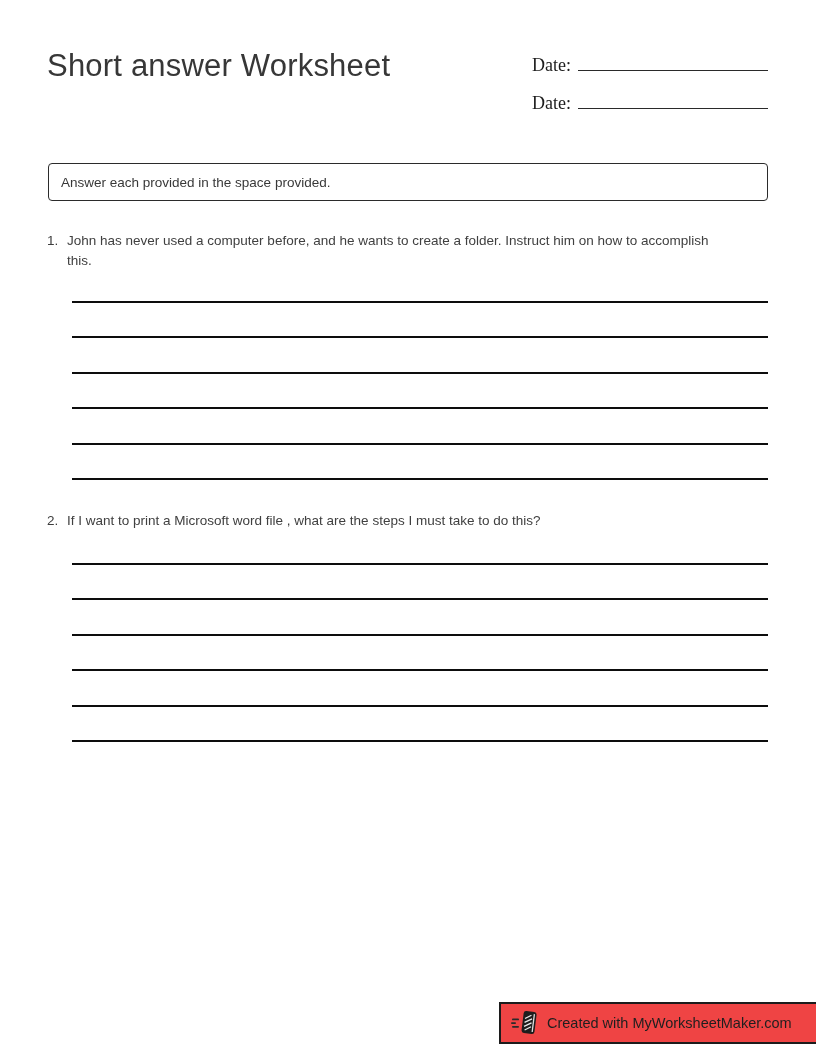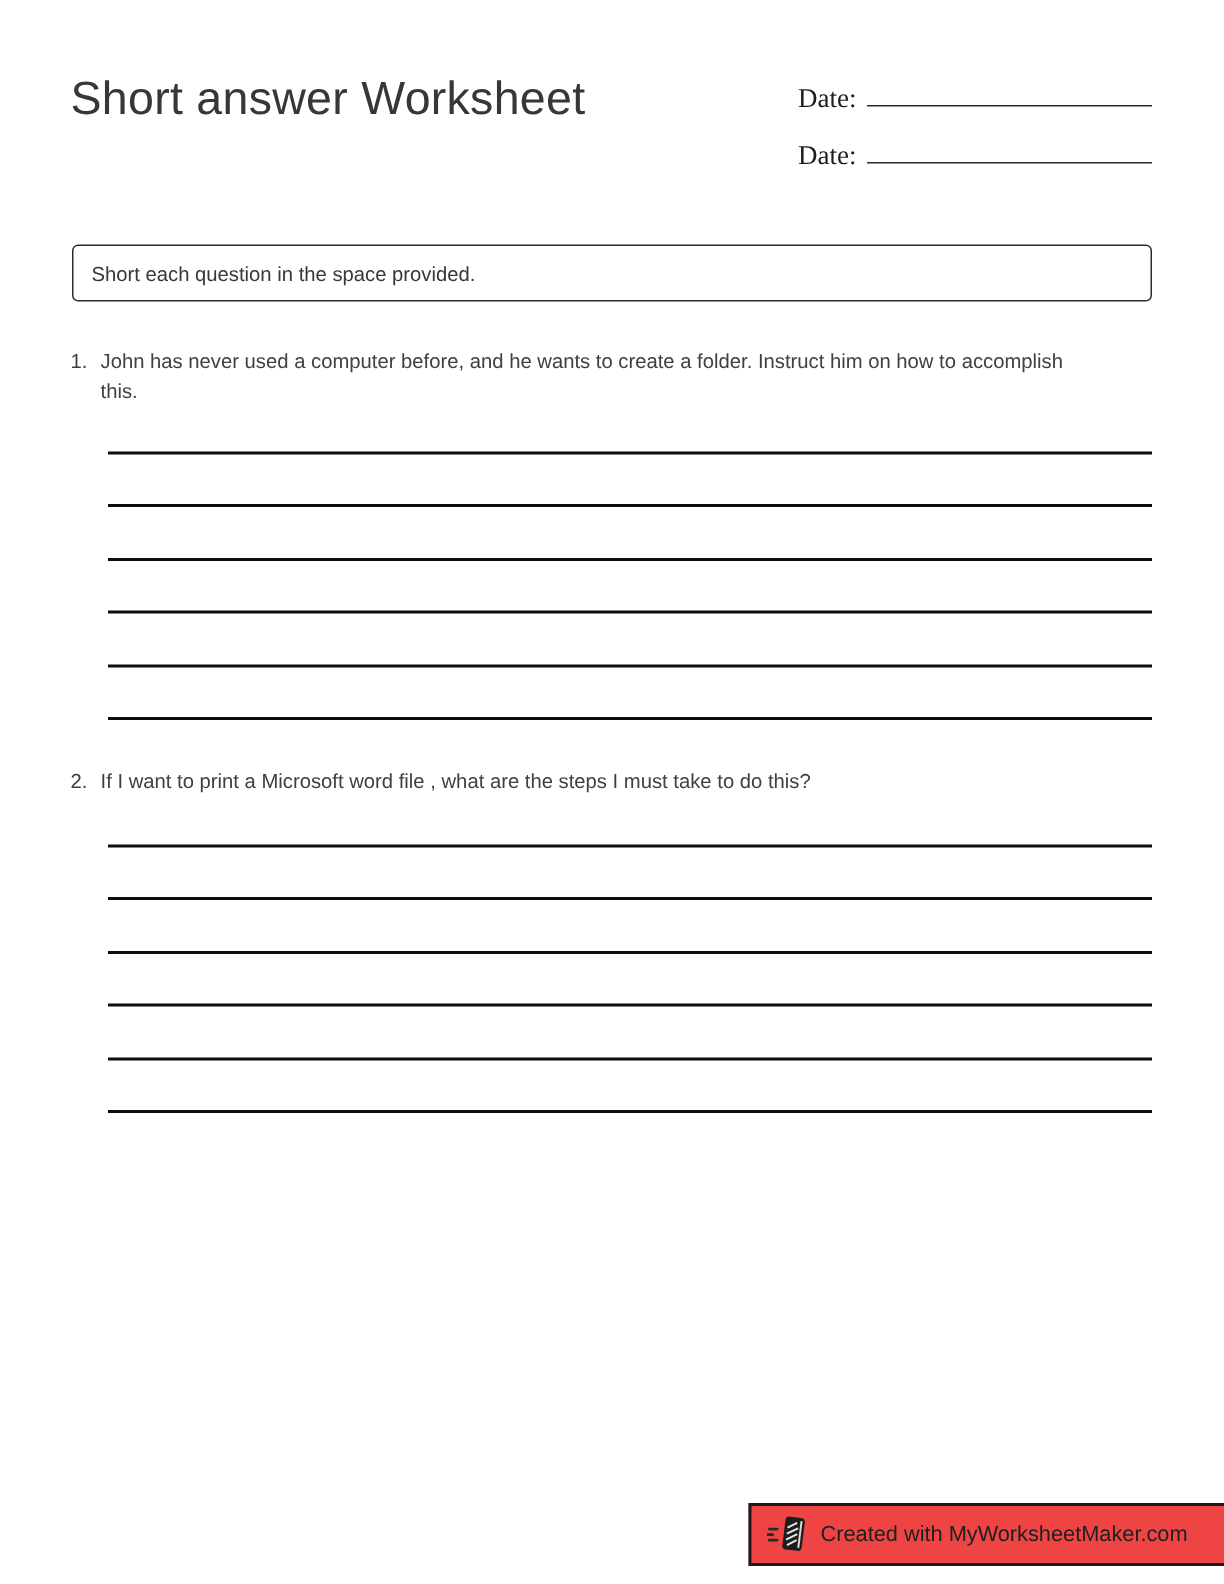--- a/index.html
+++ b/index.html
@@ -151,21 +151,21 @@
       <span class="nd-label">Date:</span>
       <span class="nd-line"></span>
     </div>
     <div class="nd-row">
       <span class="nd-label">Date:</span>
       <span class="nd-line"></span>
     </div>
   </div>
 
   <div class="instruction-box">
-    <span class="instruction-text">Short each question in the space provided.</span>
+    <span class="instruction-text">Answer each provided in the space provided.</span>
   </div>
 
   <div class="question q1">
     <span class="q-number">1.</span>
     <span class="q-text">John has never used a computer before, and he wants to create a folder. Instruct him on how to accomplish this.</span>
   </div>
   <div class="answer-lines al1">
       <div class="answer-line"></div>
       <div class="answer-line"></div>
       <div class="answer-line"></div>

